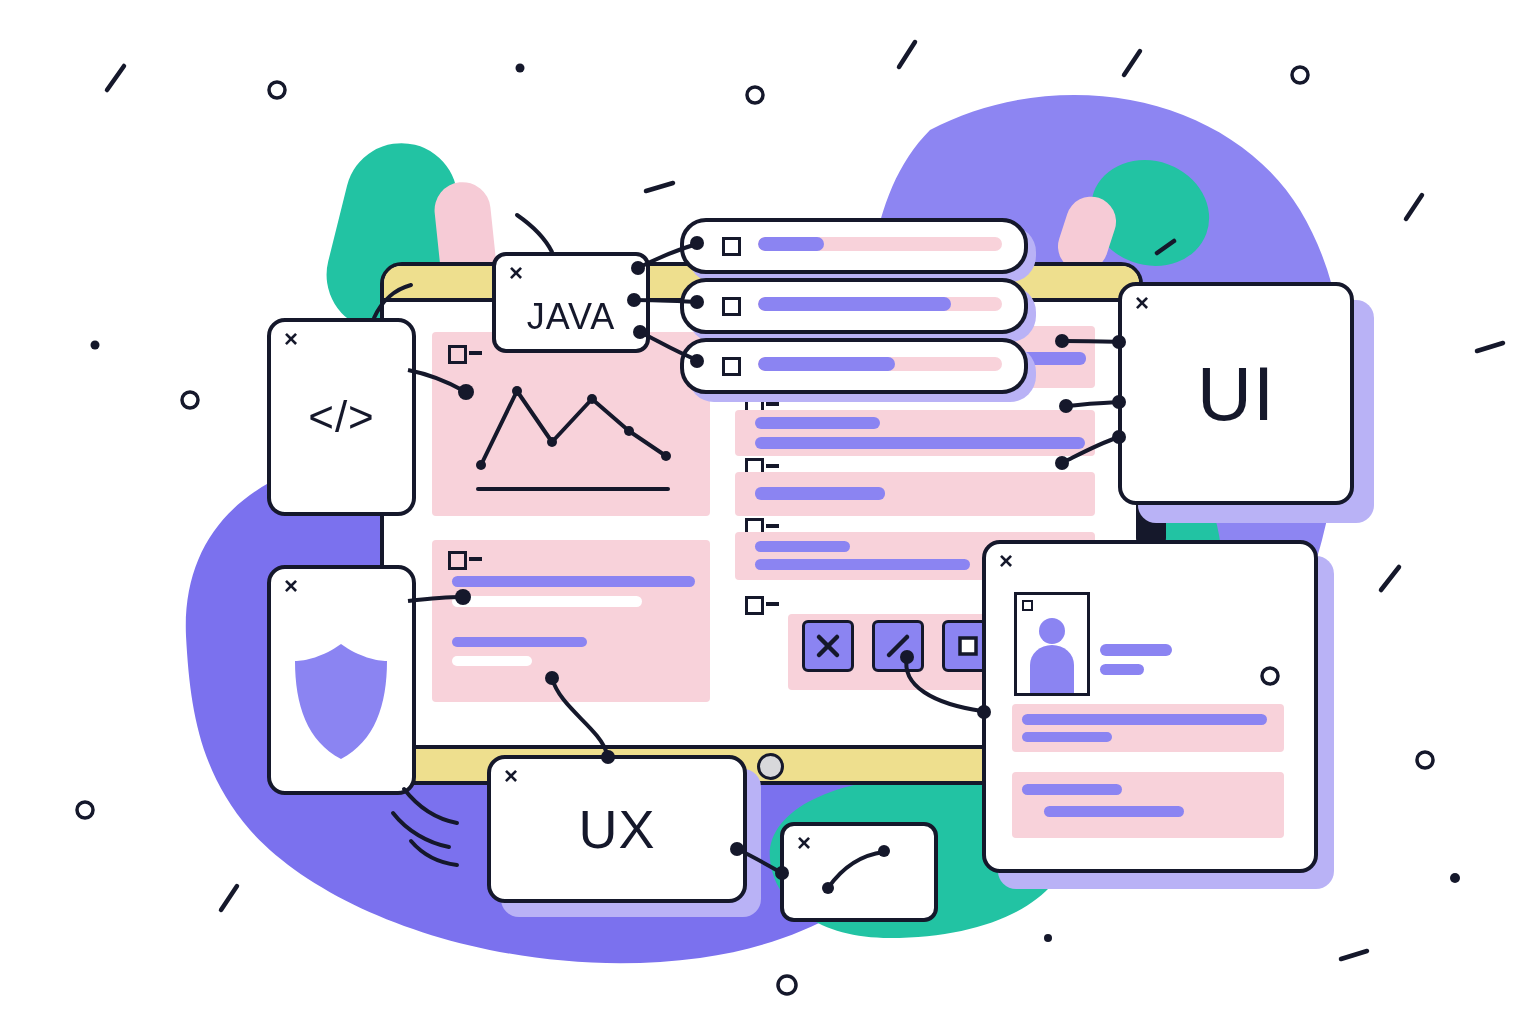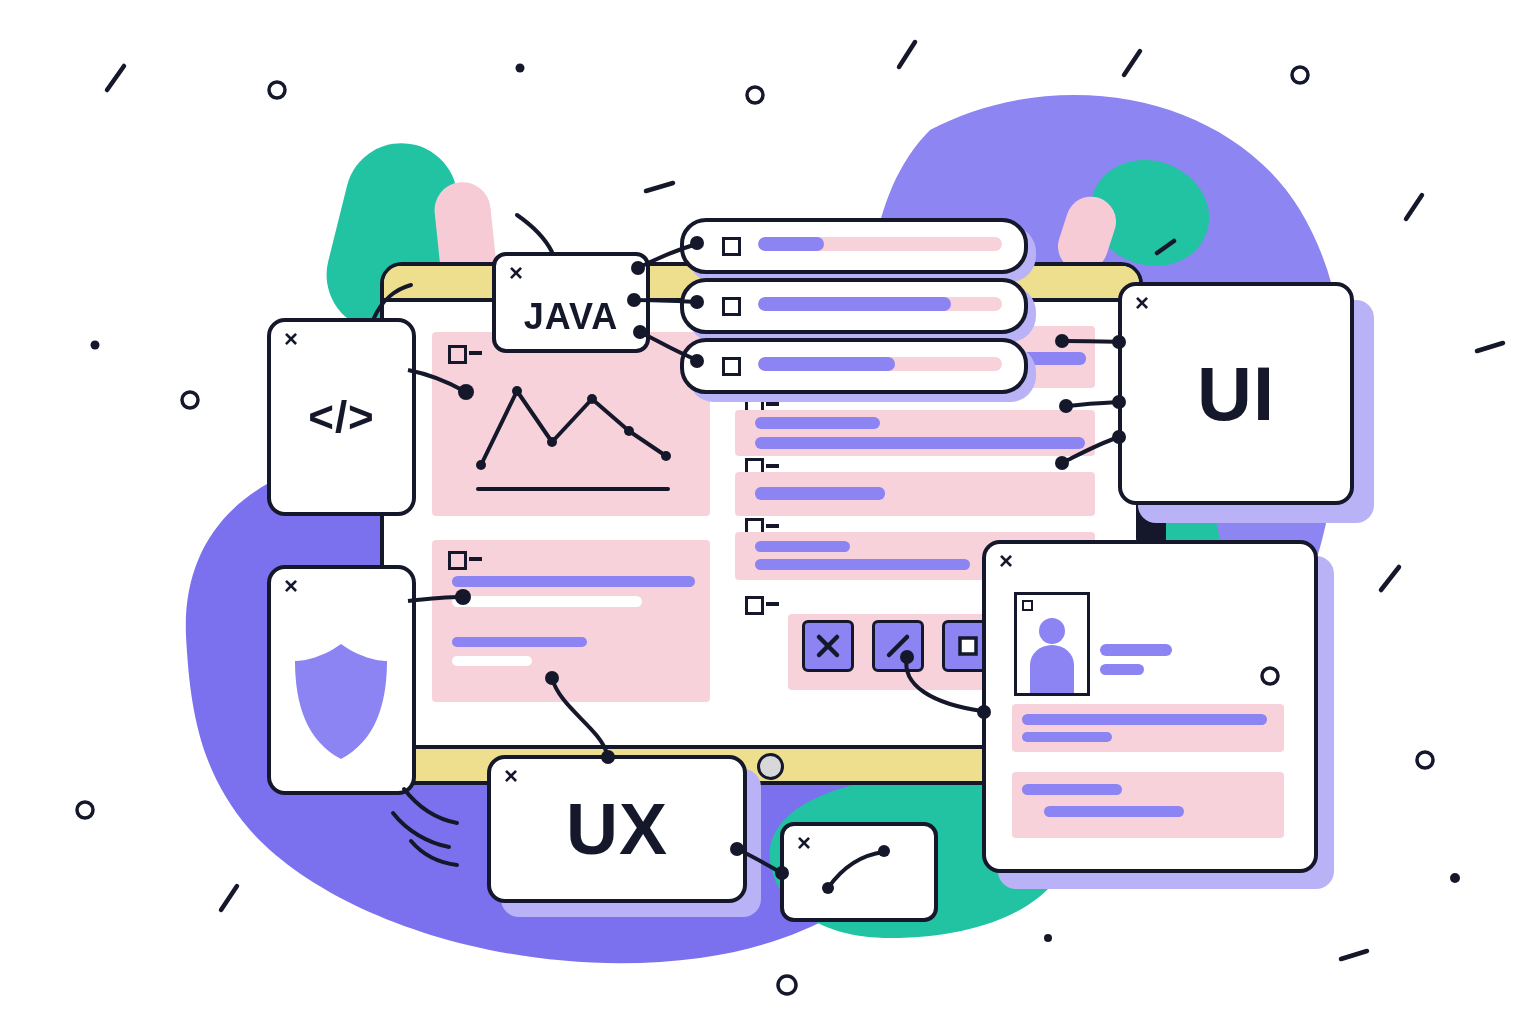--- a/index.html
+++ b/index.html
@@ -34,21 +34,21 @@
         border-radius:26px;box-shadow:8px 8px 0 #b9b2f6;z-index:3;}
   .pill .sq{left:38px;top:15px;}
   .track{position:absolute;left:74px;right:22px;top:15px;height:14px;background:#f8d2da;
          border-radius:7px;overflow:hidden;}
   .fill{height:100%;background:#8b84f2;border-radius:7px;}
 
   
   .tag{position:absolute;background:#ffffff;border:4px solid #15182b;z-index:4;}
   .close{position:absolute;left:13px;top:4px;font-size:24px;font-weight:700;line-height:1.1;color:#15182b;}
   .big-label{width:100%;height:100%;display:flex;align-items:center;justify-content:center;
-             font-weight:700;color:#15182b;letter-spacing:1px;}
+             font-weight:400;color:#15182b;letter-spacing:1px;}
 
   
   .tool{position:absolute;width:46px;height:46px;background:#8b84f2;border:3.5px solid #15182b;
         border-radius:6px;display:flex;align-items:center;justify-content:center;z-index:2;}
 
   .ui-stub{position:absolute;left:1136px;top:468px;width:30px;height:85px;background:#15182b;
            border-radius:15px;z-index:2;}
 
   .photo{position:absolute;left:28px;top:48px;width:70px;height:98px;border:3.5px solid #15182b;
          background:#ffffff;}
@@ -213,21 +213,21 @@
     <div class="pink" style="left:26px;top:160px;width:272px;height:48px;"></div>
     <div class="bar bar-p" style="left:36px;top:170px;width:245px;height:11px;"></div>
     <div class="bar bar-p" style="left:36px;top:188px;width:90px;height:10px;"></div>
     <div class="pink" style="left:26px;top:228px;width:272px;height:66px;"></div>
     <div class="bar bar-p" style="left:36px;top:240px;width:100px;height:11px;"></div>
     <div class="bar bar-p" style="left:58px;top:262px;width:140px;height:11px;"></div>
   </div>
 
   <div class="tag" style="left:487px;top:755px;width:252px;height:140px;border-radius:18px;box-shadow:14px 14px 0 #b9b2f6;">
     <span class="close">×</span>
-    <div class="big-label" style="font-size:72px;">UX</div>
+    <div class="big-label" style="font-size:54px;">UX</div>
   </div>
 
   <div class="tag" style="left:780px;top:822px;width:150px;height:92px;border-radius:14px;">
     <span class="close">×</span>
   </div>
 
   <svg id="fg-svg" width="1536" height="1024" viewBox="0 0 1536 1024">
 
     <g>
       <polyline points="481,465 517,391 552,442 592,399 629,431 666,456" fill="none" stroke="#15182b" stroke-width="4" stroke-linejoin="round"></polyline>

